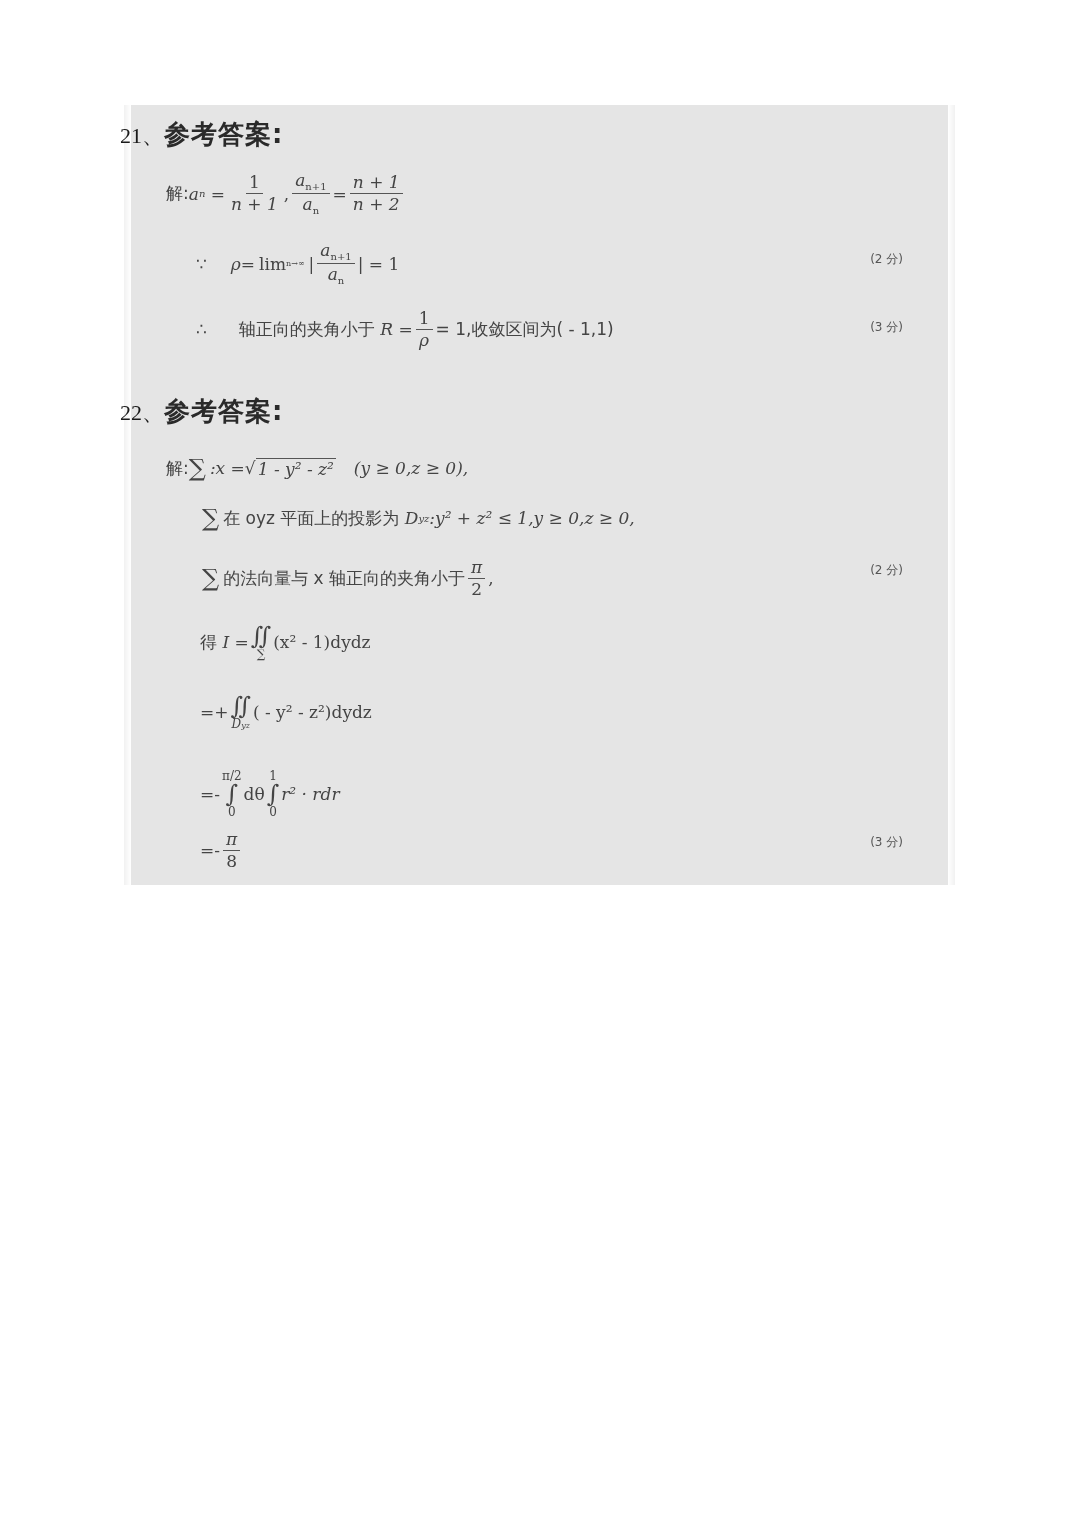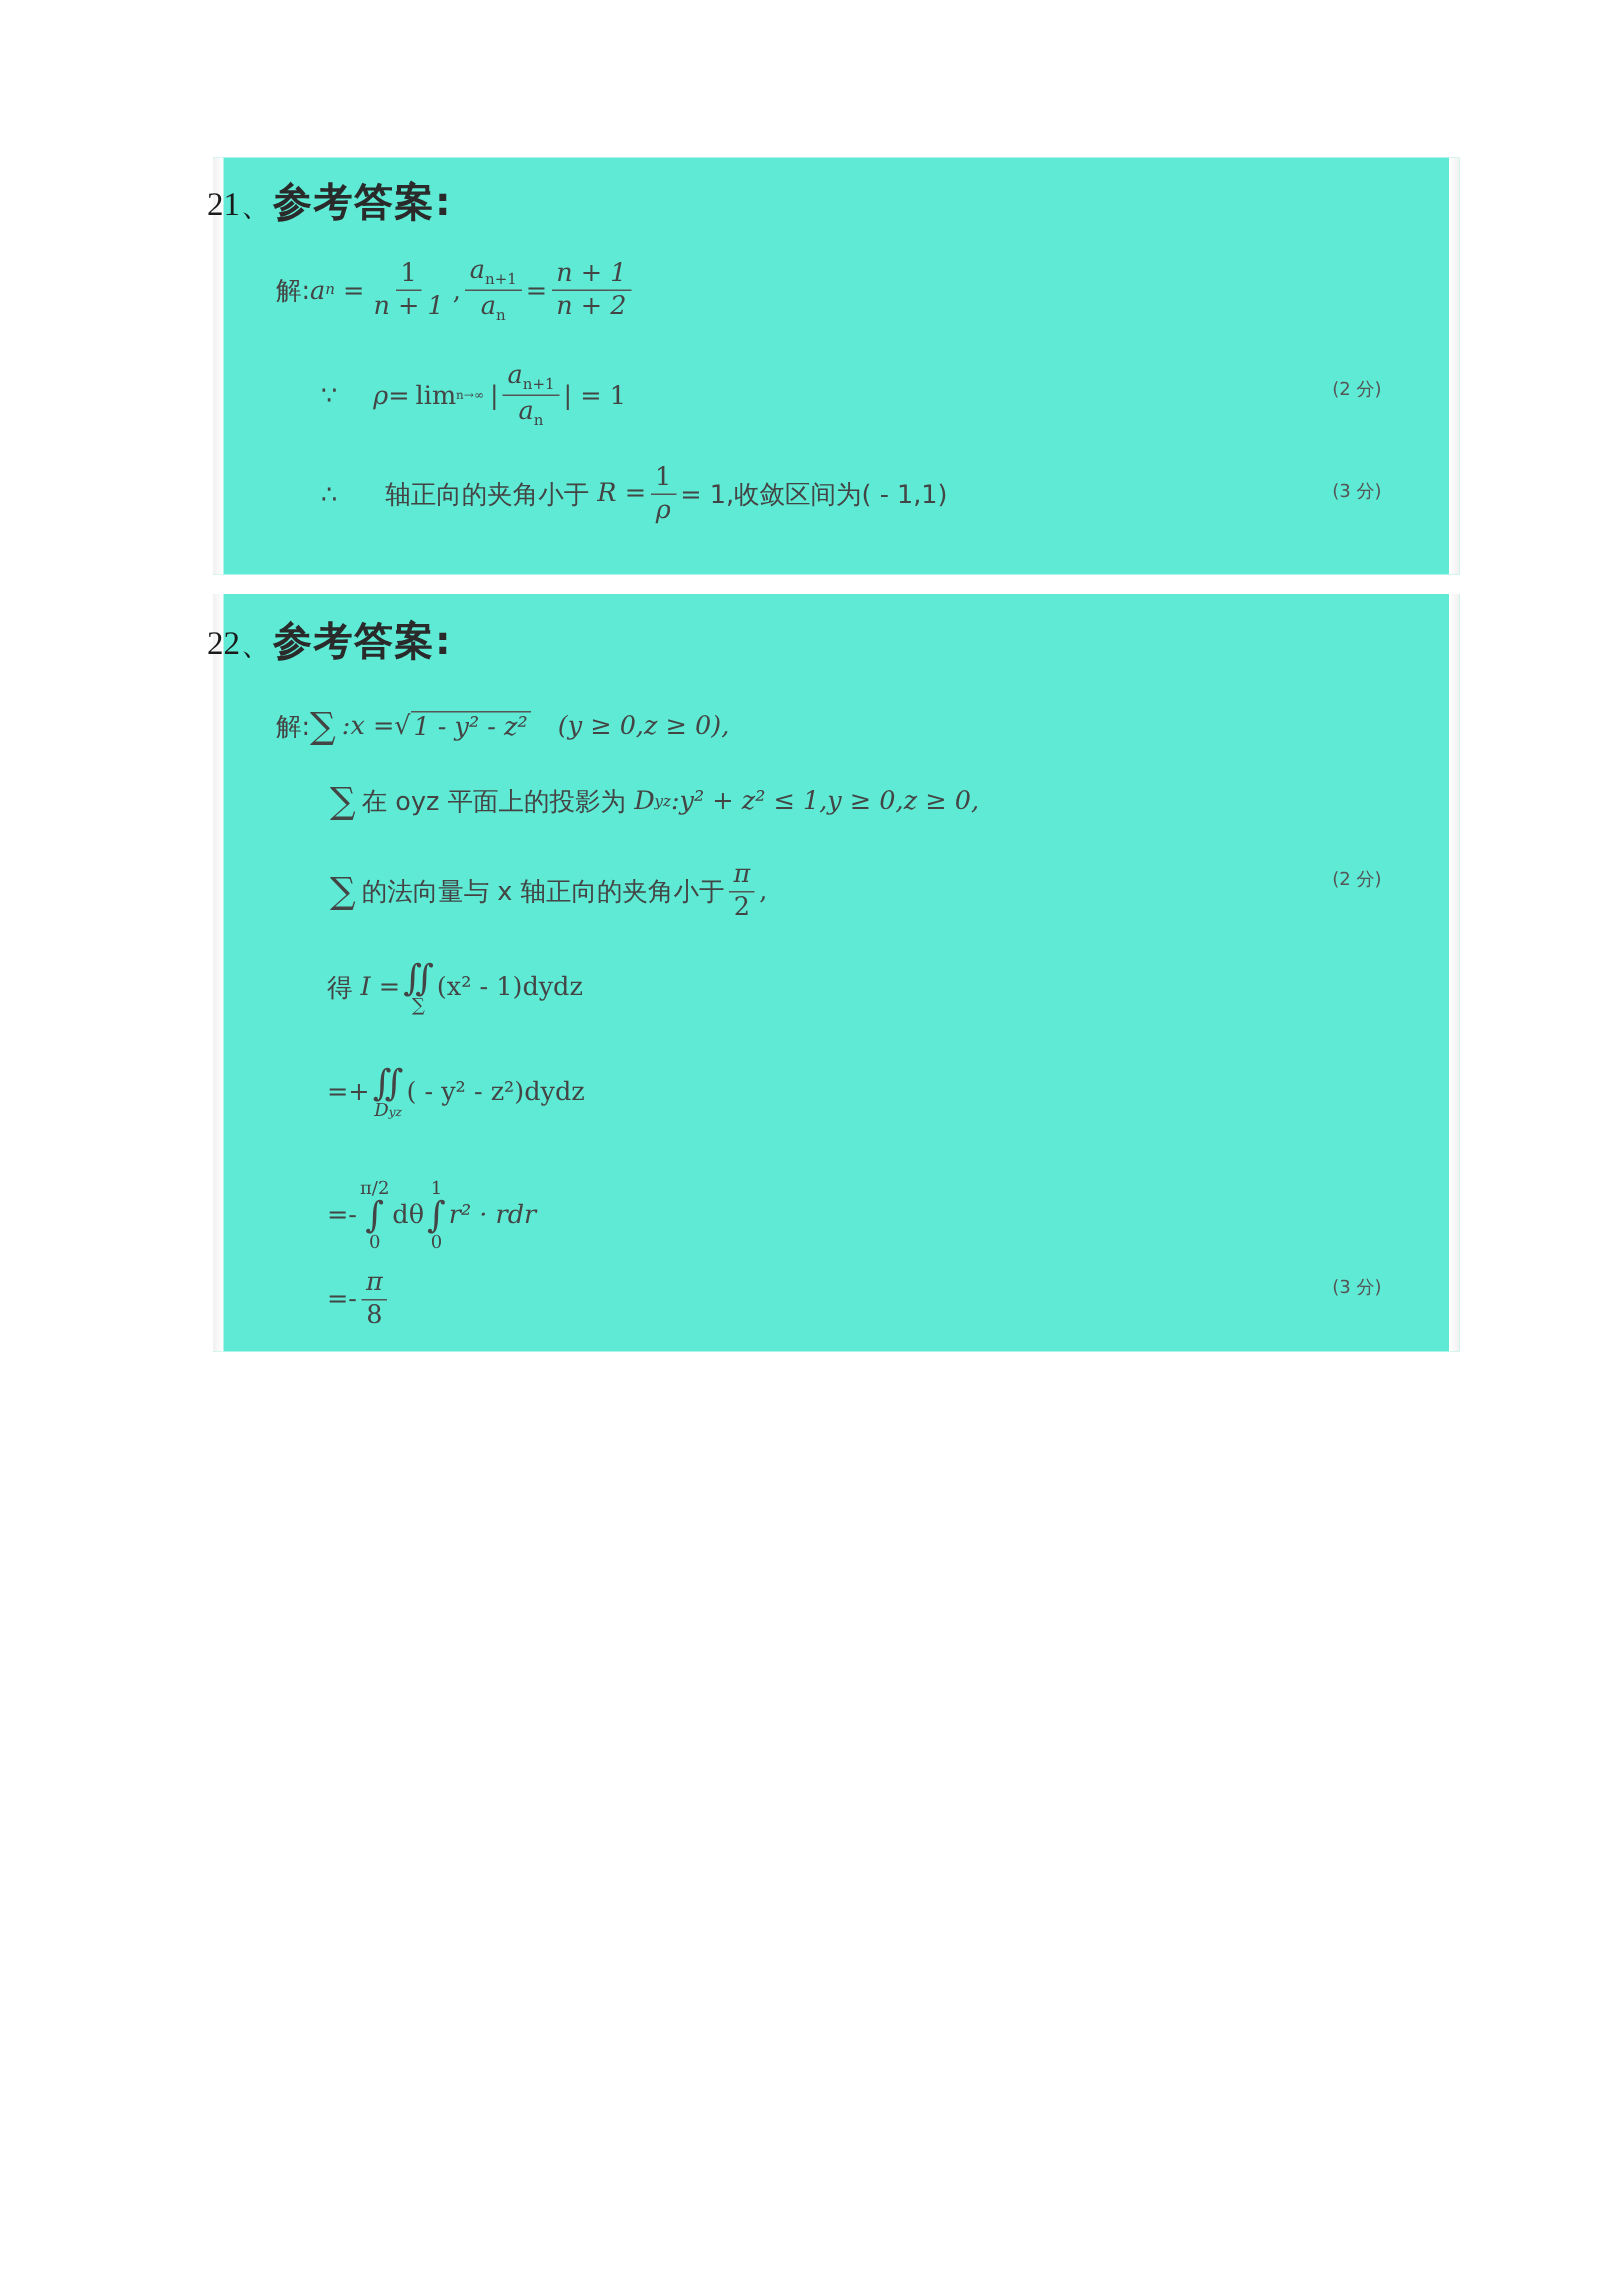--- a/index.html
+++ b/index.html
@@ -1,23 +1,23 @@
 <!DOCTYPE html>
 <html><head>
 <meta charset="utf-8">
 <style>
   html, body { margin: 0; padding: 0; background: #ffffff; }
   body { width: 1080px; height: 1527px; position: relative; overflow: hidden;
          font-family: "DejaVu Serif", "Liberation Serif", serif; color: #3a3a3a; }
-  .panel { position: absolute; left: 124px; width: 831px; background: #5eead4; margin-left: 18px; }
+  .panel { position: absolute; left: 124px; width: 831px; background: #e5e5e5; }
   .panel::before, .panel::after { content: ""; position: absolute; top: 0; bottom: 0; width: 7px; }
   .panel::before { left: 0; background: linear-gradient(to right, #f1f1f1, #ffffff); }
   .panel::after { right: 0; background: linear-gradient(to left, #f1f1f1, #ffffff); }
   #p1 { top: 105px; height: 278px; }
-  #p2 { top: 396px; height: 505px; text-align: right; }
+  #p2 { top: 380px; height: 505px; text-align: right; }
   .q-head { position: absolute; left: -4px; display: flex; align-items: baseline; }
   .q-num { font-family: "Liberation Serif", serif; font-size: 22px; color: #1a1a1a; }
   .q-title { font-family: "DejaVu Sans", sans-serif; font-weight: bold; font-size: 26px; color: #2a2a2a; letter-spacing: 1px; }
   .line { position: absolute; font-size: 17px; white-space: nowrap; display: flex; align-items: center; color: #444; }
   .i { font-style: italic; }
   .frac { display: inline-flex; flex-direction: column; align-items: center; vertical-align: middle; margin: 0 3px; }
   .frac .num { border-bottom: 1px solid #555; padding: 0 3px 1px; line-height: 1.1; }
   .frac .den { padding: 1px 3px 0; line-height: 1.1; }
   .sub { font-size: 10px; vertical-align: -4px; }
   .score { position: absolute; right: 52px; font-size: 12px; color: #555; font-family: "DejaVu Sans", sans-serif; }

